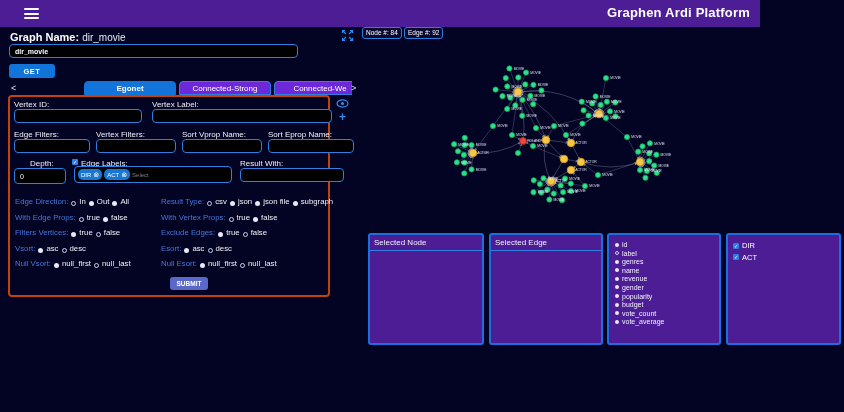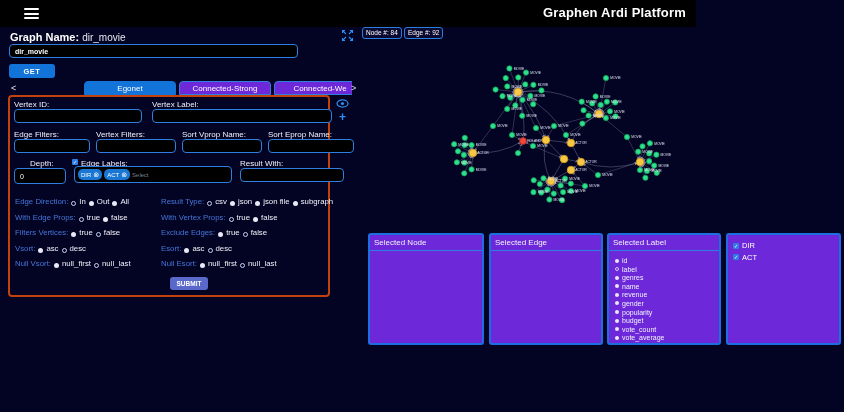--- a/index.html
+++ b/index.html
@@ -1,59 +1,59 @@
 <!DOCTYPE html>
 <html><head>
 <meta charset="utf-8">
 <style>
   *{margin:0;padding:0;box-sizing:border-box}
   html,body{width:844px;height:412px;overflow:hidden}
   body{background:#030324;font-family:"Liberation Sans",sans-serif;color:#fff;position:relative}
   
-  .header{position:absolute;left:0;top:0;width:696px;height:27px;background:#000000}
+  .header{position:absolute;left:0;top:0;width:760px;height:27px;background:#4c1d95}
   .burger{position:absolute;left:24px;top:8px;width:15px;height:11px;display:flex;flex-direction:column;justify-content:space-between;cursor:pointer}
   .burger div{height:2px;background:#fff;border-radius:1px}
   .app-title{position:absolute;right:10px;top:5px;font-size:13px;font-weight:bold;letter-spacing:.2px}
   
   .gname-row{position:absolute;left:10px;top:31px;font-size:11px}
   .gname-row .lbl{font-weight:bold}
   .gname-row .val{font-size:10px;color:#e8e8f2}
   .expand-ic{position:absolute;left:341px;top:29px;width:13px;height:13px}
   .badge{position:absolute;top:27px;height:12px;border:1px solid #2b7de0;border-radius:3px;background:#0a0a30;color:#fff;font-size:6.5px;line-height:10px;padding:0 3px;white-space:nowrap}
   .badge.b1{left:362px}.badge.b2{left:404px}
   .txt-input{background:#000;border:1px solid #2f7fe0;border-radius:4px;color:#fff;font-size:7px;padding:0 5px;font-family:"Liberation Sans",sans-serif}
   #graph-name-input{position:absolute;left:9px;top:44px;width:289px;height:14px;font-weight:bold}
   .get-btn{position:absolute;left:9px;top:64px;width:46px;height:14px;background:#1273d8;border:none;border-radius:3px;color:#fff;font-size:7.5px;font-weight:bold;letter-spacing:.5px;cursor:pointer;font-family:"Liberation Sans",sans-serif}
   
   .tab-prev{position:absolute;left:11px;top:83px;font-size:9px;color:#dfe3f2;cursor:pointer}
   .tab-next{position:absolute;left:351px;top:83px;font-size:9px;color:#dfe3f2;cursor:pointer}
   .tab-bar{position:absolute;left:84px;top:81px;width:268px;height:14px;display:flex;gap:3px;overflow:hidden}
   .tab{flex:0 0 auto;width:92px;height:14px;border-radius:4px 4px 0 0;border:1px solid #2f7fe0;background:#6d28d9;color:#fff;font-size:8px;display:flex;align-items:center;justify-content:center;cursor:pointer;white-space:nowrap}
-  .tab.active{background:#1273d8;border-color:#1273d8;font-weight:normal}
+  .tab.active{background:#1273d8;border-color:#1273d8;font-weight:bold}
   
   .form-panel{position:absolute;left:8px;top:95px;width:322px;height:202px;border:2px solid #c2410c;border-radius:4px}
   .flabel{position:absolute;font-size:8px;color:#f2f3fa;white-space:nowrap}
   .fin{position:absolute;height:14px}
   .eye-ic{position:absolute;left:326px;top:2px;width:13px;height:9px;cursor:pointer}
   .plus-ic{position:absolute;left:329px;top:13px;font-size:12px;color:#2e8df2;cursor:pointer;font-weight:bold}
   .cb{width:6px;height:6px;background:#2e7de5;border-radius:1px;display:inline-flex;align-items:center;justify-content:center;color:#fff;font-size:5px;line-height:6px;cursor:pointer}
   .multi{position:absolute;left:64px;top:69px;width:158px;height:17px;background:#000;border:1px solid #2f7fe0;border-radius:4px;display:flex;align-items:center;gap:2px;padding:0 3px}
   .chip{background:#1976d2;border-radius:5px;height:11px;display:inline-flex;align-items:center;gap:2px;padding:0 3px;font-size:6px;color:#fff;cursor:pointer}
   .chip .x{font-size:7px;line-height:7px;cursor:pointer}
   .ph{color:#7a7f93;font-size:6px}
   
   .radio-grid{position:absolute;left:5px;top:100px;width:340px;display:grid;grid-template-columns:146px 1fr;row-gap:6.5px}
   .rgroup{display:flex;align-items:flex-end;gap:3px;font-size:7.8px;white-space:nowrap}
   .rgroup .glbl{color:#4677d9}
   .radio{width:5px;height:5px;border-radius:50%;background:#e7e9f4;display:inline-block;cursor:pointer;flex:0 0 auto}
   .radio.checked{width:5px;height:5px;background:transparent;border:1.3px solid #c9d2f0}
   .ropt{color:#f2f3fa}
   .submit-btn{position:absolute;left:160px;top:180px;width:38px;height:13px;background:#5a68c9;border:none;border-radius:3px;color:#fff;font-size:6.5px;font-weight:bold;cursor:pointer;font-family:"Liberation Sans",sans-serif}
   
-  .panel{position:absolute;top:233px;height:112px;border:2px solid #1d6fe0;border-radius:3px;background:#6d28d9}
+  .panel{position:absolute;top:233px;height:112px;border:2px solid #1d6fe0;border-radius:3px;background:#4c1d95}
   .panel .ptitle{font-size:8px;color:#f2f3fa;padding:3px 4px;border-bottom:1px solid #2f7fe0;display:flex;align-items:center;gap:4px}
   .p1{left:368px;width:116px}.p2{left:489px;width:114px}.p3{left:607px;width:114px}.p4{left:726px;width:115px}
   .opt-list{padding:6px 6px;display:flex;flex-direction:column;gap:1.6px}
   .opt-row{display:flex;align-items:center;gap:3px;font-size:7px;color:#f2f3fa;cursor:pointer}
   .opt-row .radio{width:4px;height:4px}
   .opt-row .radio.checked{width:4px;height:4px;border-width:1.1px}
   .chk-list{padding:6px 5px;display:flex;flex-direction:column;gap:2.5px}
   .chk-row{display:flex;align-items:center;gap:3px;font-size:7.5px;cursor:pointer}
   
   #graph-svg{position:absolute;left:360px;top:40px}
@@ -465,23 +465,20 @@
   <div class="ptitle">
       <span>Selected Node</span>
     </div>
 </div>
 <div class="panel p2">
   <div class="ptitle">
       <span>Selected Edge</span>
     </div>
 </div>
 <div class="panel p3">
-  <div class="ptitle">
-      <span>Selected Label</span>
-    </div>
   <div class="opt-list" id="label-options">
       <div class="opt-row">
         <span class="radio"></span>
         <span>id</span>
       </div>
       <div class="opt-row">
         <span class="radio checked"></span>
         <span>label</span>
       </div>
       <div class="opt-row">

